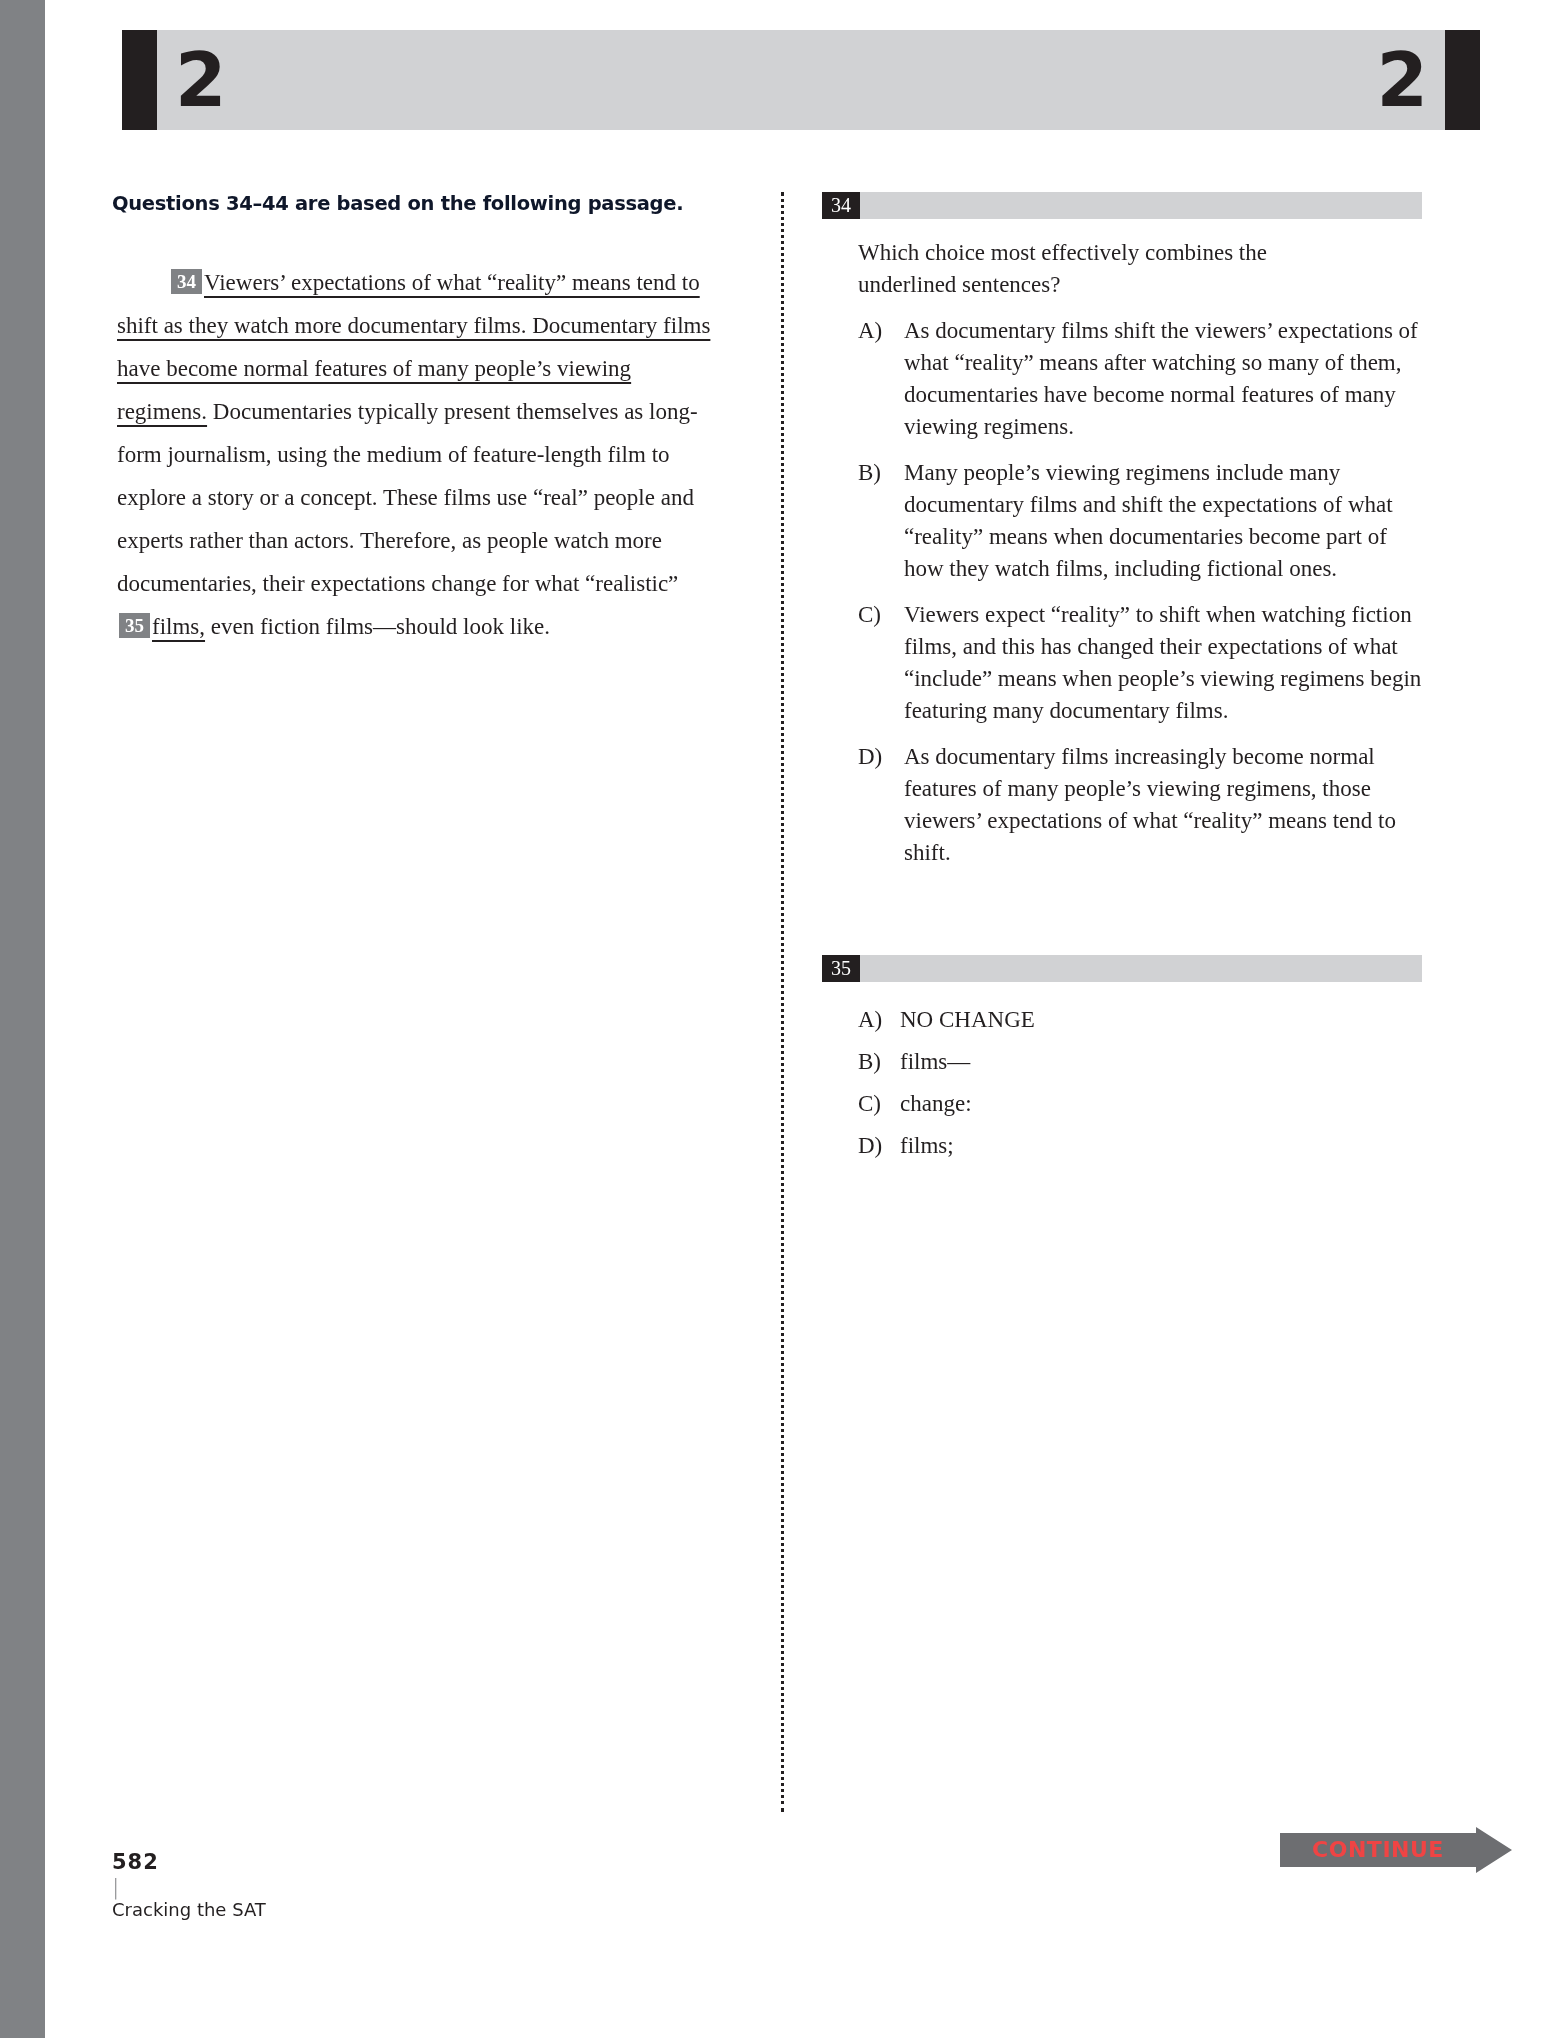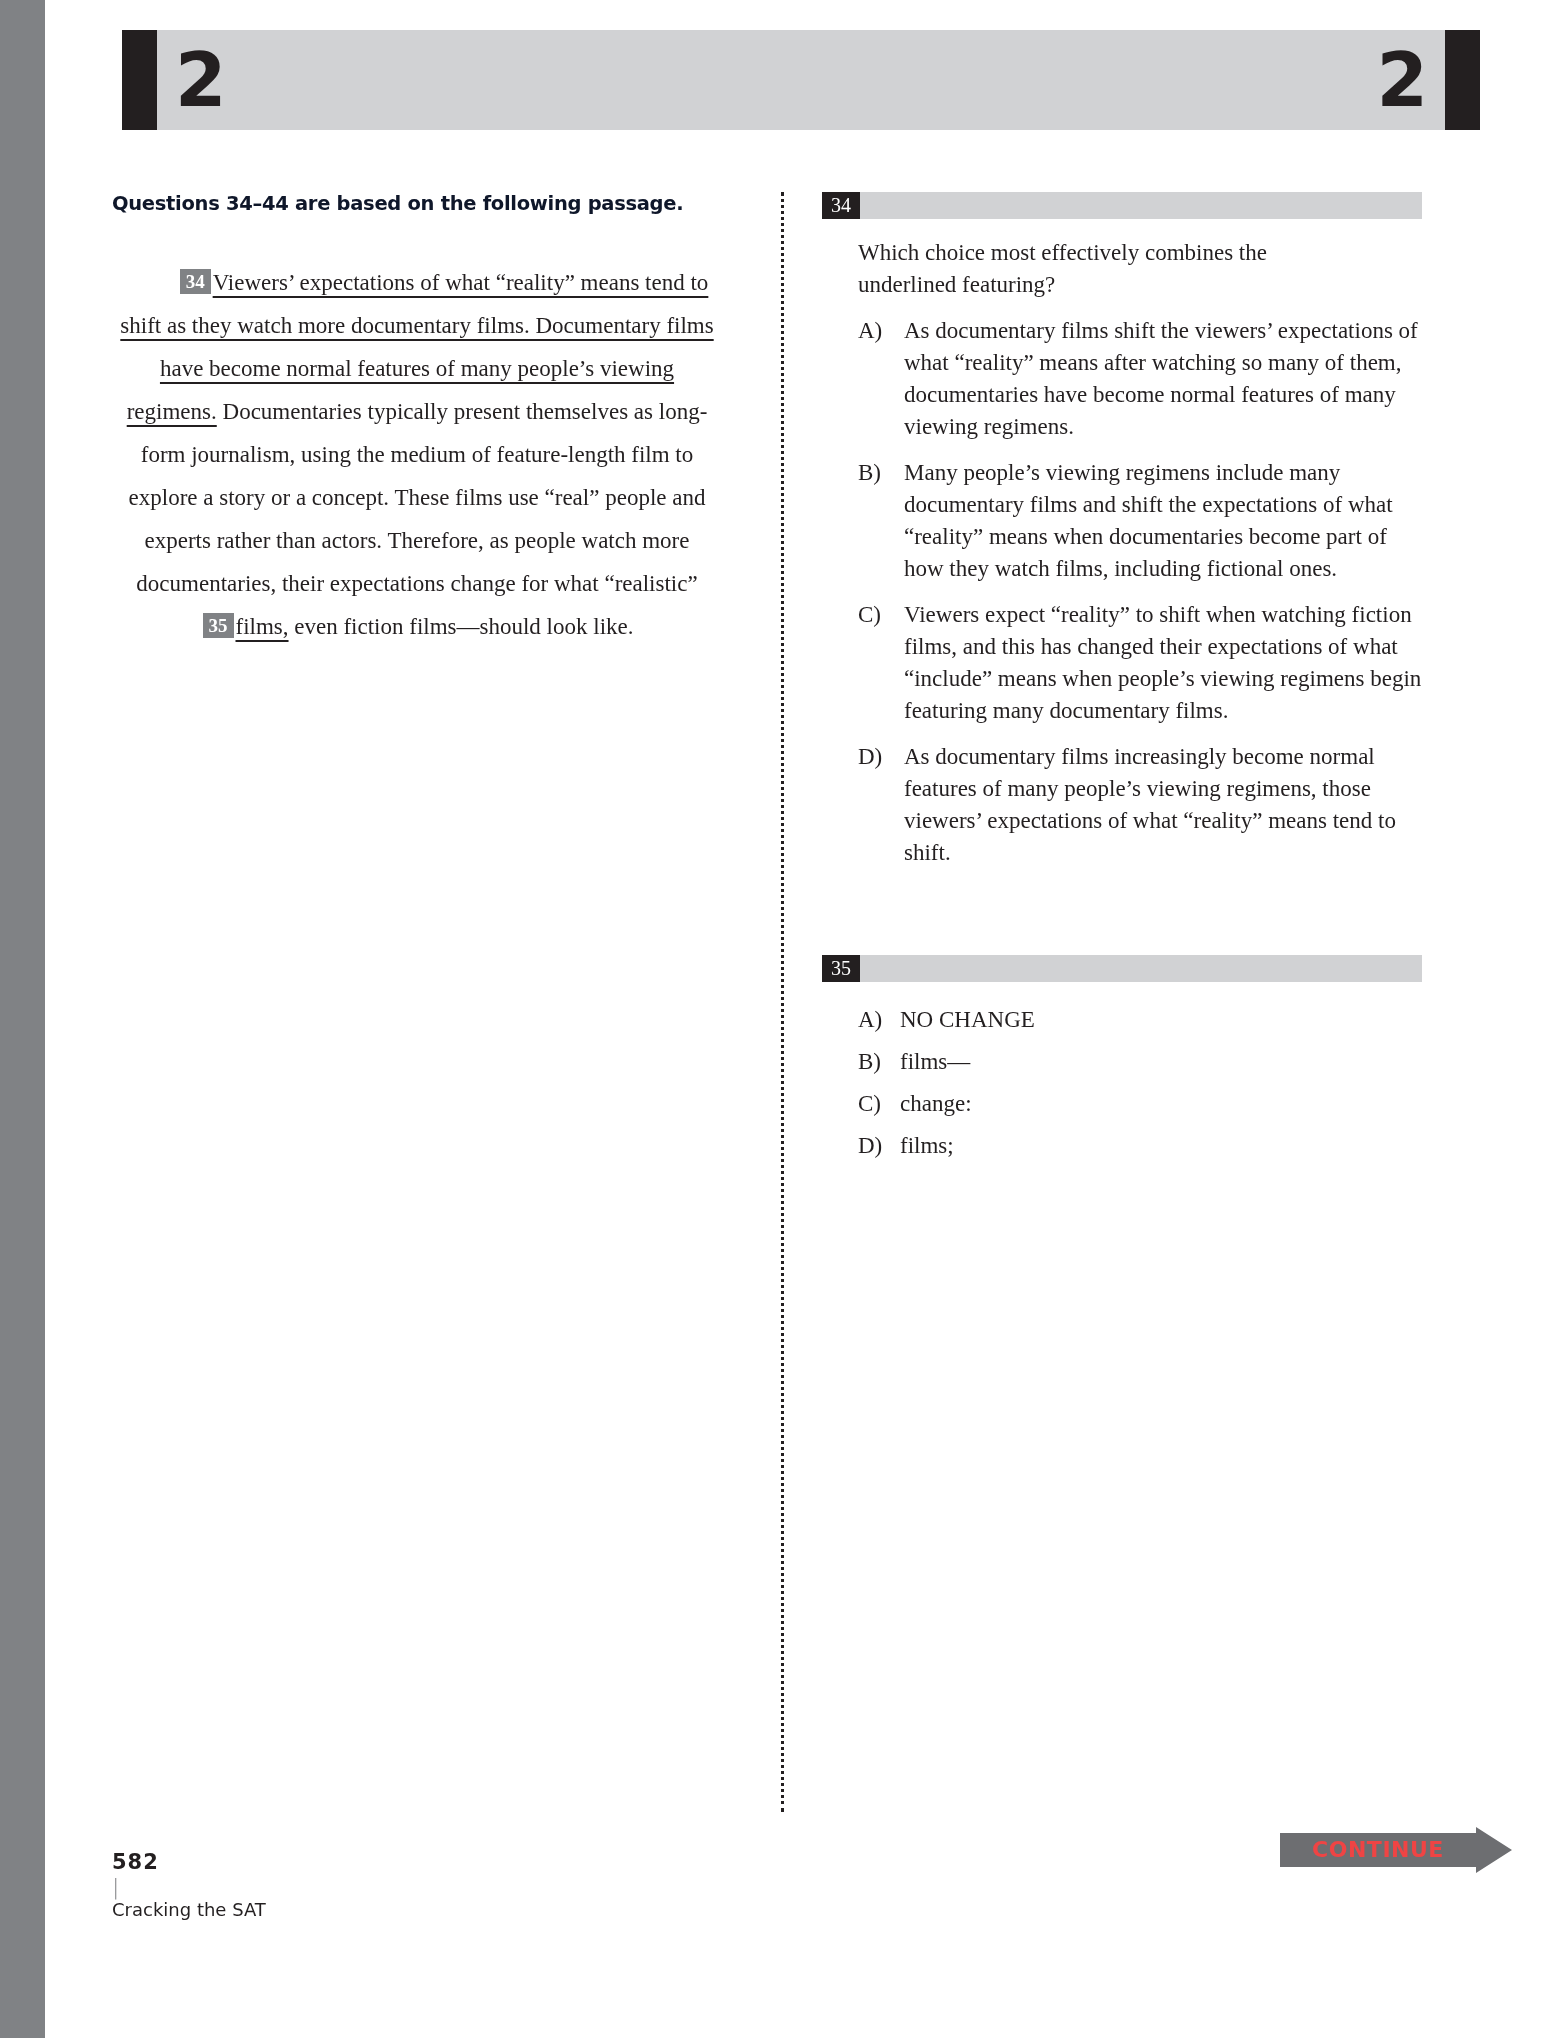--- a/index.html
+++ b/index.html
@@ -94,21 +94,21 @@
     font-size: 22.5px;
     color: #231f20;
     margin: 0 0 26px 0;
   }
   .passage-body {
     font-family: "Liberation Serif", serif;
     font-size: 23px;
     line-height: 43px;
     color: #231f20;
     margin: 5px;
-    text-align: center;
+    text-align: left;
   }
   .indent { display: inline-block; width: 52px; }
 
   .badge-inline {
     display: inline-block;
     background: #808285;
     color: #ffffff;
     font-family: "Liberation Serif", serif;
     font-weight: bold;
     font-size: 19px;
@@ -233,21 +233,21 @@
   <p class="passage-intro">Questions 34–44 are based on the following passage.</p>
   <p class="passage-body"><span class="indent"></span><span class="badge-inline">34</span><span class="u">Viewers’ expectations of what “reality” means tend to shift as they watch more documentary films. Documentary films have become normal features of many people’s viewing regimens.</span><span> Documentaries typically present themselves as long-form journalism, using the medium of feature-length film to explore a story or a concept. These films use “real” people and experts rather than actors. Therefore, as people watch more documentaries, their expectations change for what “realistic” </span><span class="badge-inline">35</span><span class="u">films,</span><span> even fiction films—should look like.</span></p>
 </div>
 
 <div class="col-right">
 
   <div class="q-block">
     <div class="q-bar">
       <div class="q-bar-num">34</div>
     </div>
-    <p class="q-stem">Which choice most effectively combines the underlined featuring?</p>
+    <p class="q-stem">Which choice most effectively combines the underlined sentences?</p>
 
     <div class="choice">
       <span class="choice-letter">A)</span>
       <span class="choice-text">As documentary films shift the viewers’ expectations of what “reality” means after watching so many of them, documentaries have become normal features of many viewing regimens.</span>
     </div>
     <div class="choice">
       <span class="choice-letter">B)</span>
       <span class="choice-text">Many people’s viewing regimens include many documentary films and shift the expectations of what “reality” means when documentaries become part of how they watch films, including fictional ones.</span>
     </div>
     <div class="choice">

